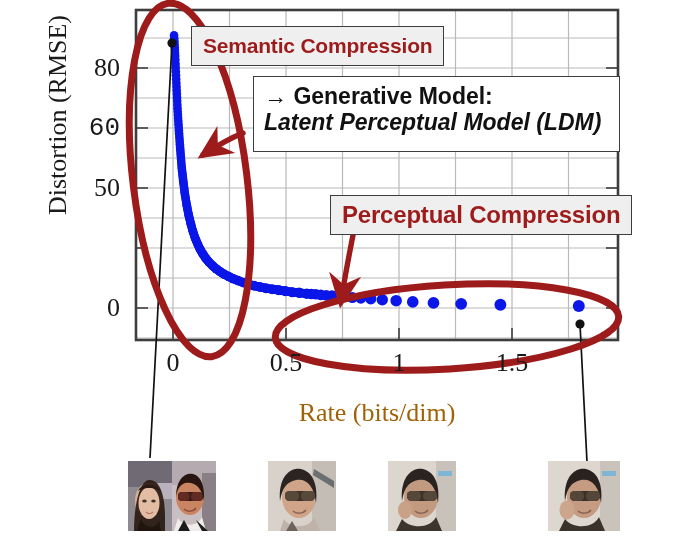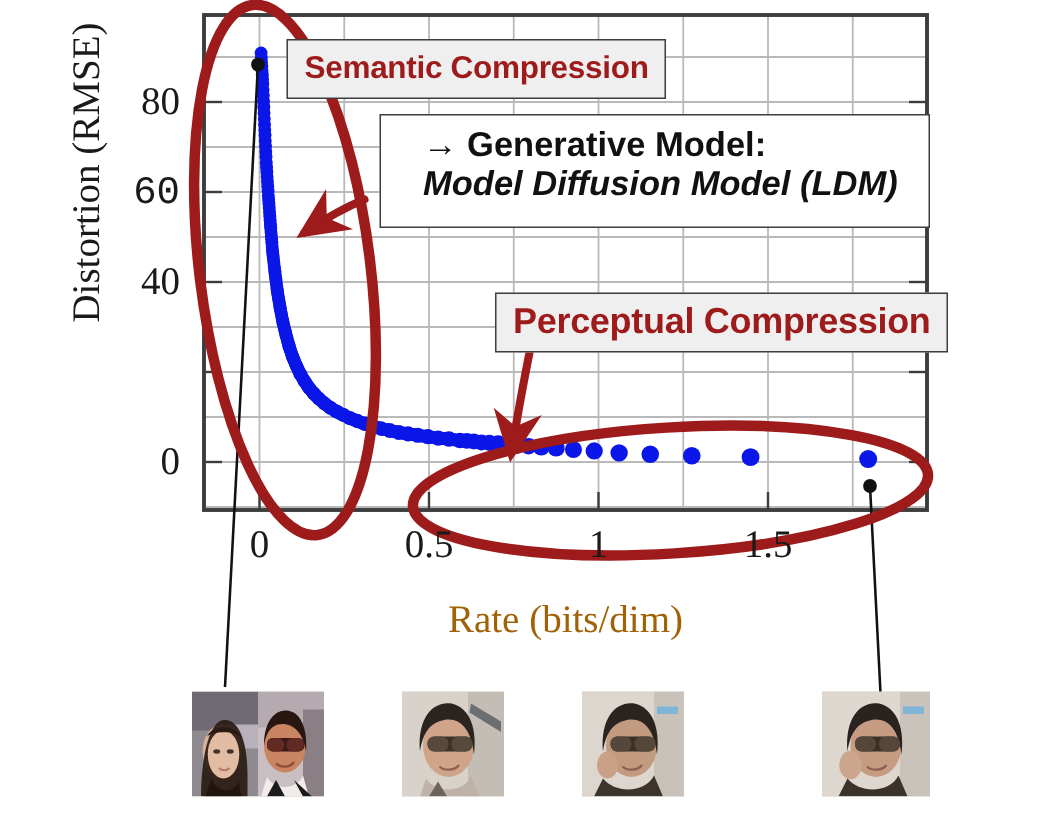--- a/index.html
+++ b/index.html
@@ -452,41 +452,41 @@
 
     <ellipse cx="447" cy="327" rx="172" ry="42" transform="rotate(-3.5 447 327)" fill="none" stroke="#9e1b1b" stroke-width="7" stroke-linecap="round"></ellipse>
 
     <path d="M243,133 C228,139 215,147 203,155" fill="none" stroke="#9e1b1b" stroke-width="5.4" stroke-linecap="round" marker-end="url(#arrowhead-red)"></path>
 
     <path d="M355,225 C349,255 344,282 341,302" fill="none" stroke="#9e1b1b" stroke-width="5.4" stroke-linecap="round" marker-end="url(#arrowhead-red)"></path>
   </svg>
 
   <div class="ytick" style="top:55px;left:60px;width:60px;">80</div>
   <div class="ytick" style="top:115px;left:60px;width:60px;font-family:Liberation Mono, monospace;">60</div>
-  <div class="ytick" style="top:175px;left:60px;width:60px;">40</div>
+  <div class="ytick" style="top:175px;left:60px;width:60px;">50</div>
   <div class="ytick" style="top:295px;left:60px;width:60px;">0</div>
 
   <div class="xtick" style="left:138px;top:350px;">0</div>
   <div class="xtick" style="left:251px;top:350px;">0.5</div>
   <div class="xtick" style="left:364px;top:350px;">1</div>
   <div class="xtick" style="left:477px;top:350px;">1.5</div>
 
   <div class="ylabel">Distortion (RMSE)</div>
   <div class="xlabel">Rate (bits/dim)</div>
 
   <div class="callout" style="left:191px;top:26px;height:40px;padding:0 11px;font-size:21px;">
     <span>Semantic Compression</span>
   </div>
 
-  <div class="callout-white" style="left:253px;top:76px;width:367px;height:76px;padding:7px 12px 0 28px;font-size:23px;">
+  <div class="callout-white" style="left:253px;top:76px;width:367px;height:76px;padding:7px 12px 0 10px;font-size:23px;">
     <span class="cw-line">
       <span class="bold">→</span>
       <span class="bold">Generative Model:</span>
     </span>
-    <span class="cw-line bolditalic" style="font-size:23px;">Model Diffusion Model (LDM)</span>
+    <span class="cw-line bolditalic" style="font-size:23px;">Latent Perceptual Model (LDM)</span>
   </div>
 
   <div class="callout" style="left:330px;top:195px;height:40px;padding:0 11px;font-size:24px;">
     <span>Perceptual Compression</span>
   </div>
 
 
   <div class="thumb" style="left:128px;top:461px;width:88px;height:70px;">
     <svg width="88" height="70" viewBox="0 0 88 70">
       <rect x="0" y="0" width="44" height="70" fill="#8e8a90"></rect>

